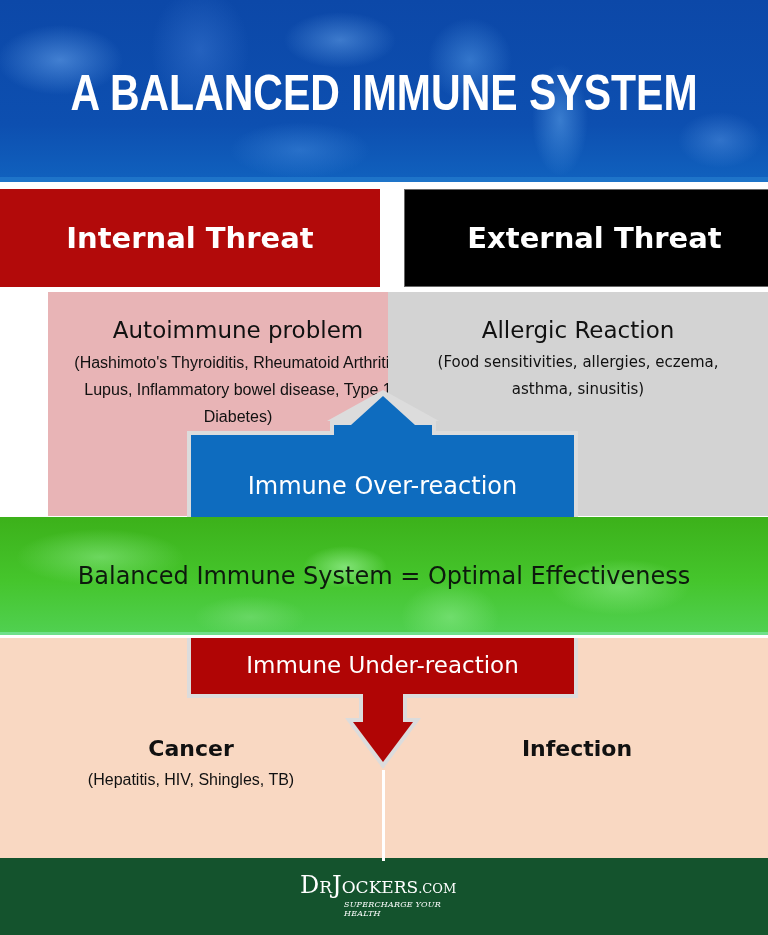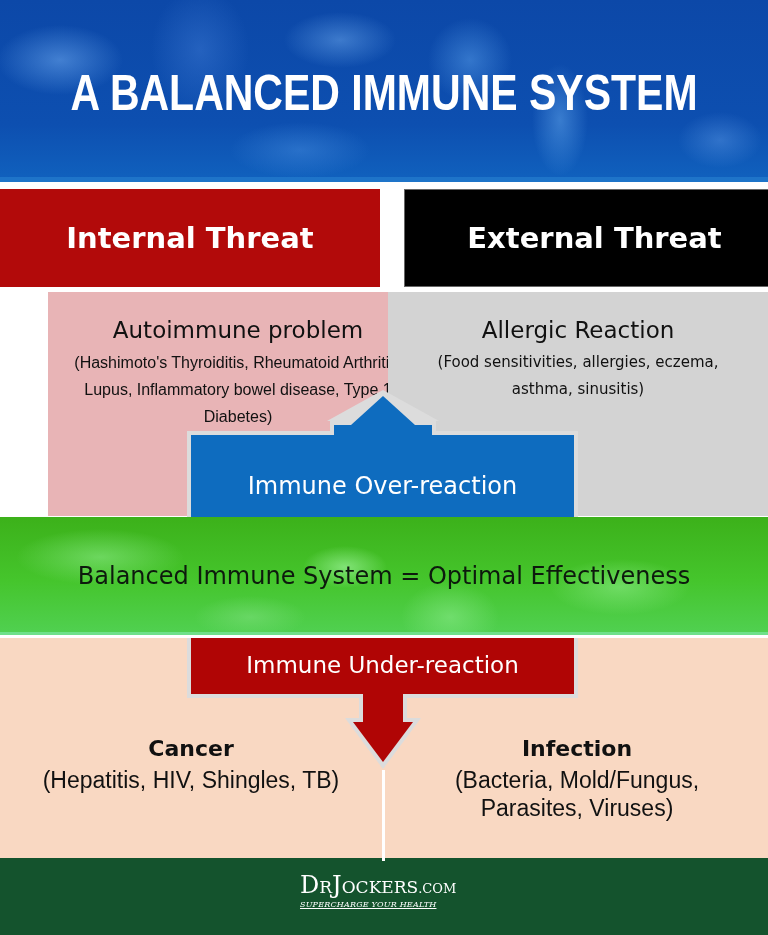--- a/index.html
+++ b/index.html
@@ -70,28 +70,28 @@
   .under-arrow { position: absolute; left: 185px; top: 634px; width: 395px; height: 140px; }
   .under-label {
     position: absolute; left: 190px; top: 645px; width: 385px; text-align: center;
     color: #ffffff; font-family: "DejaVu Sans", sans-serif; font-size: 23px; line-height: 40px;
   }
 
   .bottom-cell { position: absolute; top: 732px; width: 382px; text-align: center; color: #111; }
   .bottom-cell.cancer { left: 0; }
   .bottom-cell.infection { left: 386px; }
   .bottom-cell .title { font-family: "DejaVu Sans", sans-serif; font-weight: bold; font-size: 22px; line-height: 34px; }
-  .bottom-cell .desc { font-family: "Liberation Sans", sans-serif; font-size: 23px; line-height: 28px; }
+  .bottom-cell .desc { font-family: "Liberation Sans", sans-serif; font-size: 16px; line-height: 28px; }
 
   .footer { position: absolute; left: 0; top: 858px; width: 768px; height: 77px; background: #14532d; }
   .footer-tick { position: absolute; left: 382px; top: 0; width: 3px; height: 3px; background: #ffffff; }
   .logo { position: absolute; left: 300px; top: 14px; width: 175px; text-align: left; color: #ffffff; }
   .logo-main { font-family: "DejaVu Serif", serif; font-size: 24px; line-height: 26px; letter-spacing: 0px; }
   .logo-main .small { font-size: 17px; }
-  .logo-tag { font-family: "DejaVu Serif", serif; font-style: italic; font-size: 8px; margin-top: -2px; letter-spacing: 0.2px; text-decoration: underline; }
+  .logo-tag { font-family: "DejaVu Serif", serif; font-style: italic; font-size: 8px; margin-left: 44px; margin-top: -2px; letter-spacing: 0.2px; }
 </style>
 </head>
 <body>
 
 <div class="header">
   <div class="header-title">A BALANCED IMMUNE SYSTEM</div>
 </div>
 <div class="header-strip"></div>
 
 <div class="col-head internal">Internal Threat</div>
@@ -124,21 +124,20 @@
   <polygon points="6,4 389,4 389,60 218,60 218,88 228,88 198,128 168,88 178,88 178,60 6,60" fill="#b00505"></polygon>
 </svg>
 <div class="under-label">Immune Under-reaction</div>
 
 <div class="bottom-cell cancer">
   <div class="title">Cancer</div>
   <div class="desc">(Hepatitis, HIV, Shingles, TB)</div>
 </div>
 <div class="bottom-cell infection">
   <div class="title">Infection</div>
-  <div class="desc" style="padding: 0 60px;">(Bacteria, Mold/Fungus, Parasites, Viruses)</div>
 </div>
 
 <div class="footer">
   <div class="footer-tick"></div>
   <div class="logo">
     <div class="logo-main"><span>D</span><span class="small">R</span><span>J</span><span class="small">OCKERS</span><span class="small" style="font-size:13px;">.COM</span></div>
     <div class="logo-tag">SUPERCHARGE YOUR HEALTH</div>
   </div>
 </div>
 

